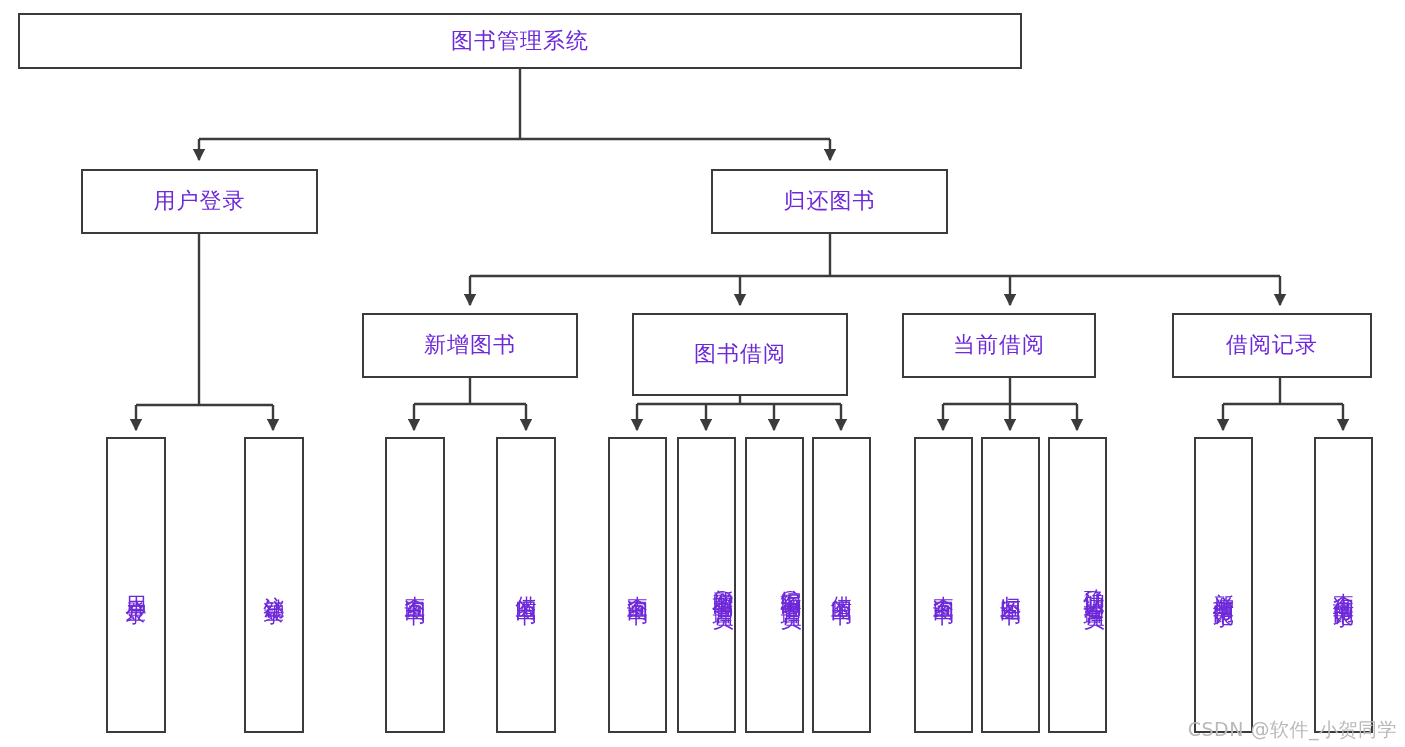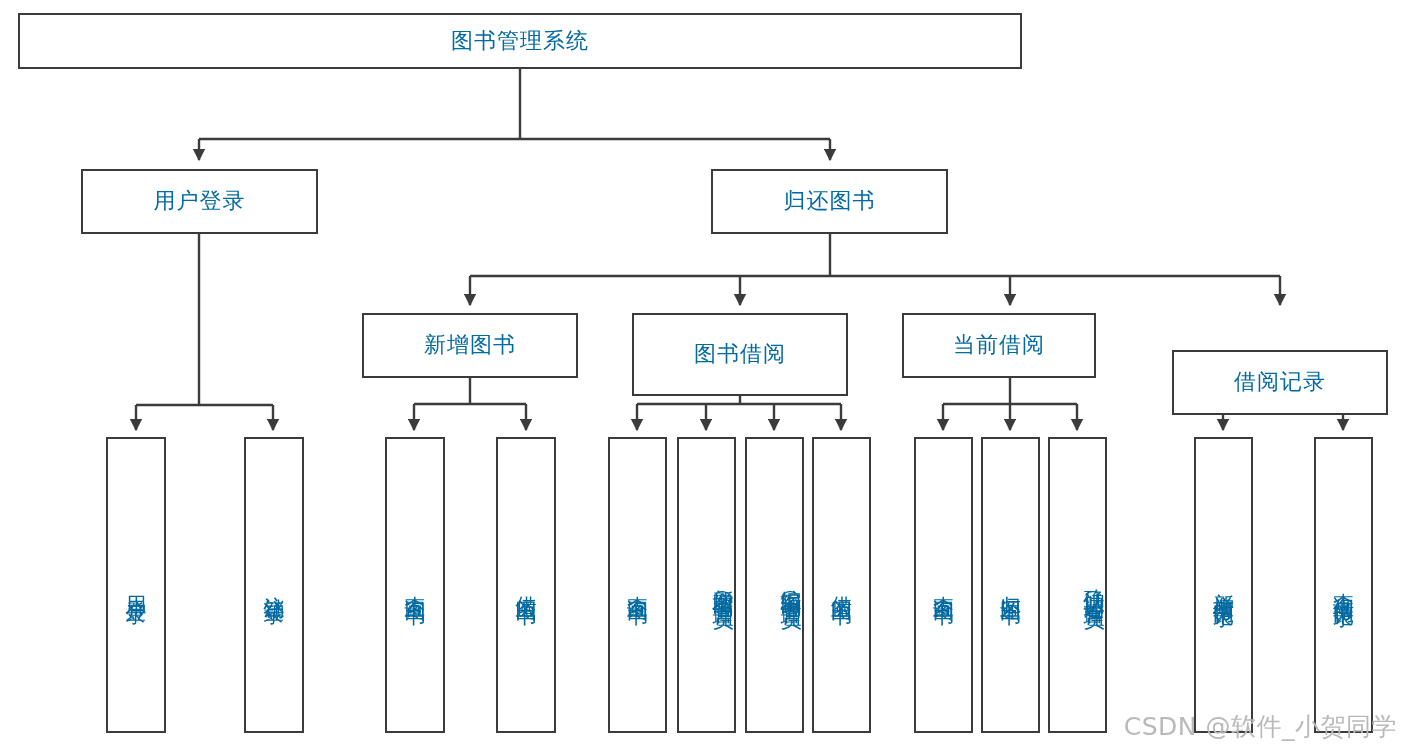--- a/index.html
+++ b/index.html
@@ -26,21 +26,21 @@
     pointer-events: none;
   }
   .node {
     position: absolute;
     box-sizing: border-box;
     background: #ffffff;
     border: 2px solid #3b3b3b;
     display: flex;
     align-items: center;
     justify-content: center;
-    color: #0369a1;
+    color: #6d28d9;
   }
   .node.horiz {
     font-size: 22px;
     letter-spacing: 1px;
     line-height: 1.1;
   }
   .node.vert {
     writing-mode: vertical-rl;
     text-orientation: upright;
     font-size: 21px;
@@ -54,21 +54,21 @@
   .node.vert.topalign {
     align-items: flex-start;
   }
   .node-label {
     display: block;
   }
   .watermark {
     position: absolute;
     right: 8px;
     bottom: 4px;
-    font-size: 25px;
+    font-size: 19px;
     color: #b9b9b9;
     letter-spacing: 0.5px;
     white-space: nowrap;
   }
 </style>
 </head>
 <body>
 
 <div id="canvas">
 
@@ -139,21 +139,21 @@
   </div>
 
   <div class="node horiz" style="left:632px; top:313px; width:216px; height:83px;">
     <span class="node-label">图书借阅</span>
   </div>
 
   <div class="node horiz" style="left:902px; top:313px; width:194px; height:65px;">
     <span class="node-label">当前借阅</span>
   </div>
 
-  <div class="node horiz" style="left:1172px; top:313px; width:216px; height:65px;margin-top:37px;">
+  <div class="node horiz" style="left:1172px; top:313px; width:200px; height:65px;">
     <span class="node-label">借阅记录</span>
   </div>
 
   <div class="node vert" style="left:106px; top:437px; width:60px; height:296px; align-items:center;">
     <span class="node-label">用户登录</span>
   </div>
 
   <div class="node vert" style="left:244px; top:437px; width:60px; height:296px; align-items:center;">
     <span class="node-label">注销登录</span>
   </div>

